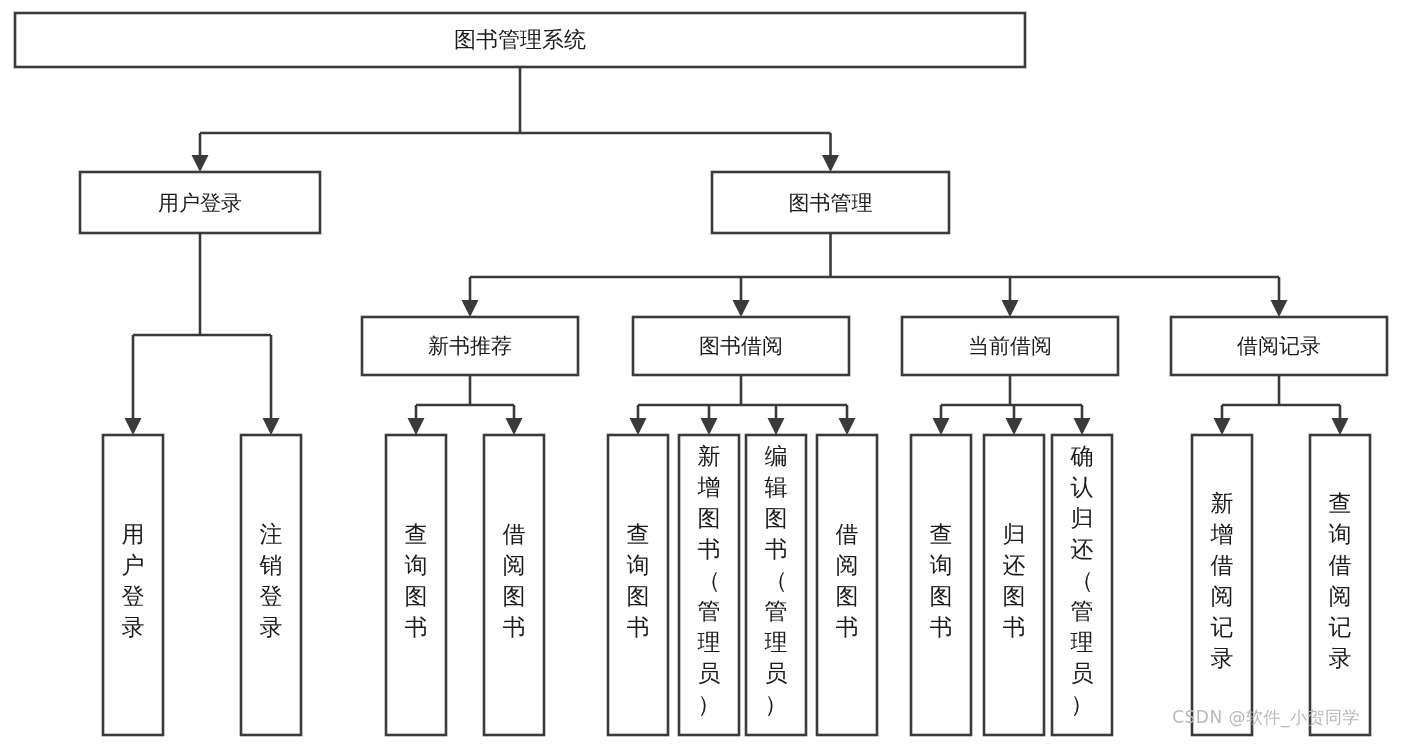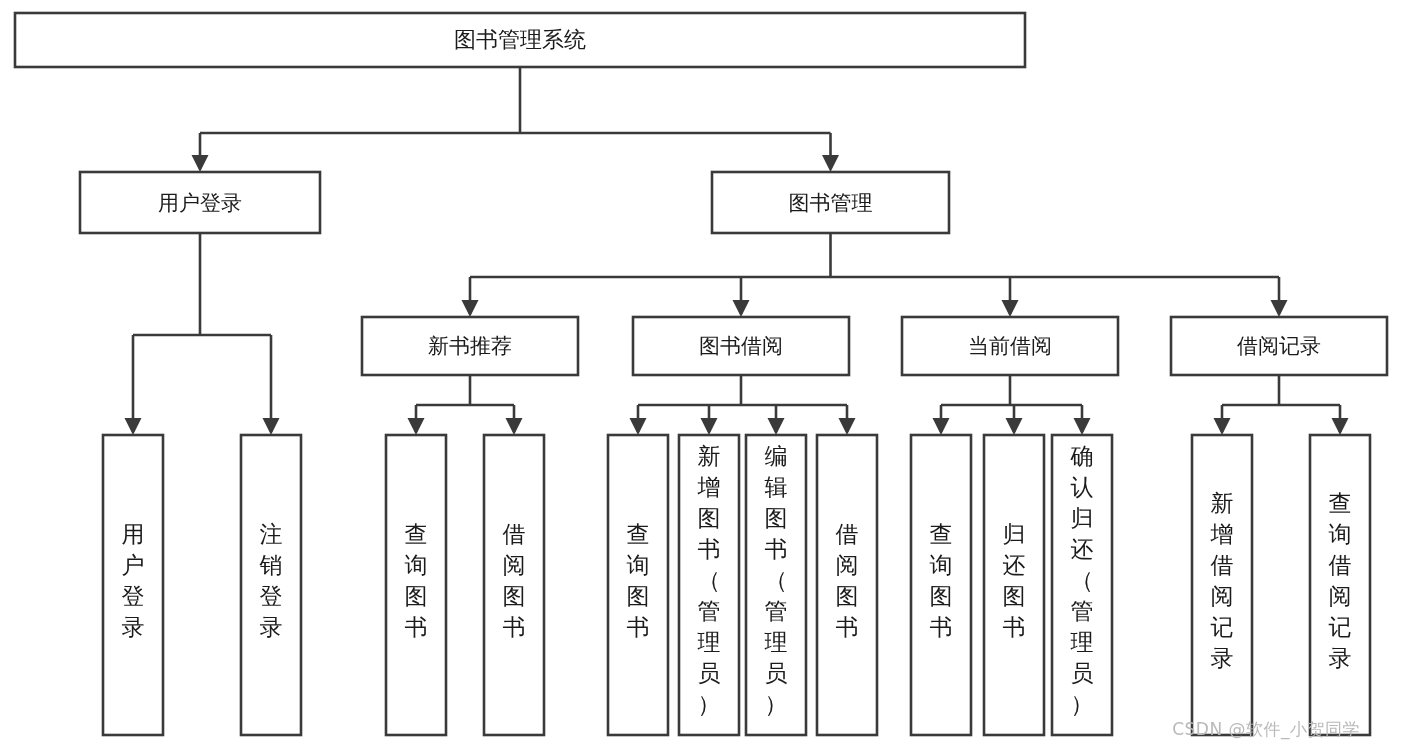--- a/index.html
+++ b/index.html
@@ -54,21 +54,21 @@
   }
   .leaf-label {
     fill: #1b1b1b;
     font-family: "DejaVu Sans", "Liberation Sans", sans-serif;
     font-size: 23px;
     text-anchor: middle;
   }
   .watermark-text {
     position: absolute;
     right: 8px;
-    bottom: 6px;
+    bottom: 18px;
     font-family: "DejaVu Sans", "Liberation Sans", sans-serif;
     font-size: 17px;
     color: #b9b9b9;
     letter-spacing: 0.5px;
     white-space: nowrap;
     user-select: none;
   }
 </style>
 </head>
 <body>

